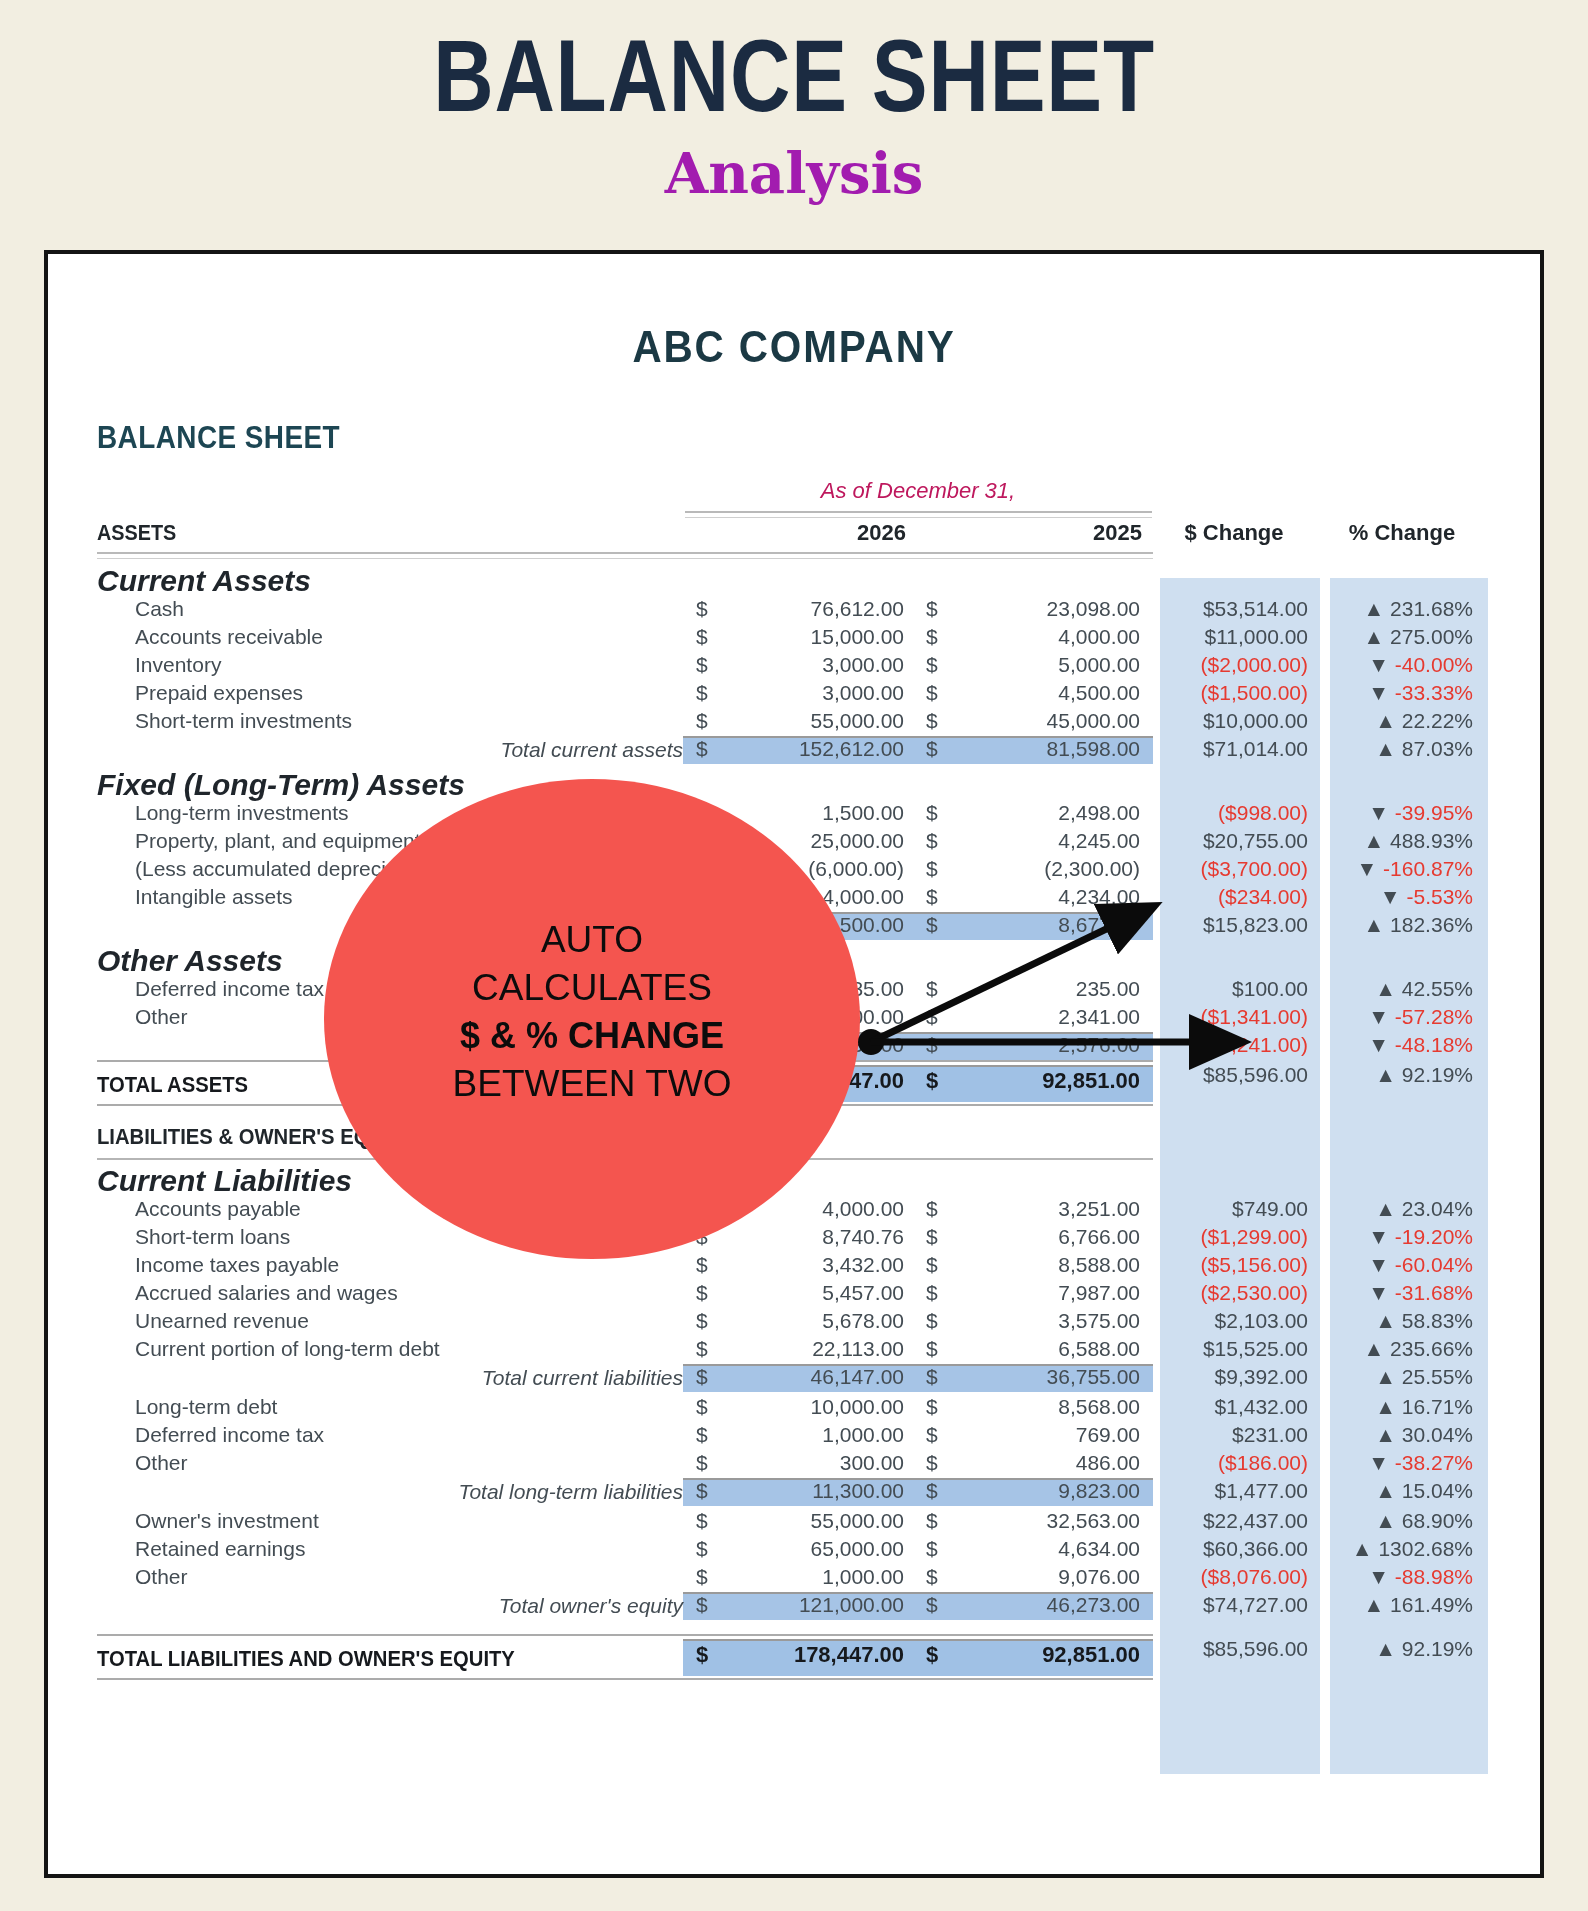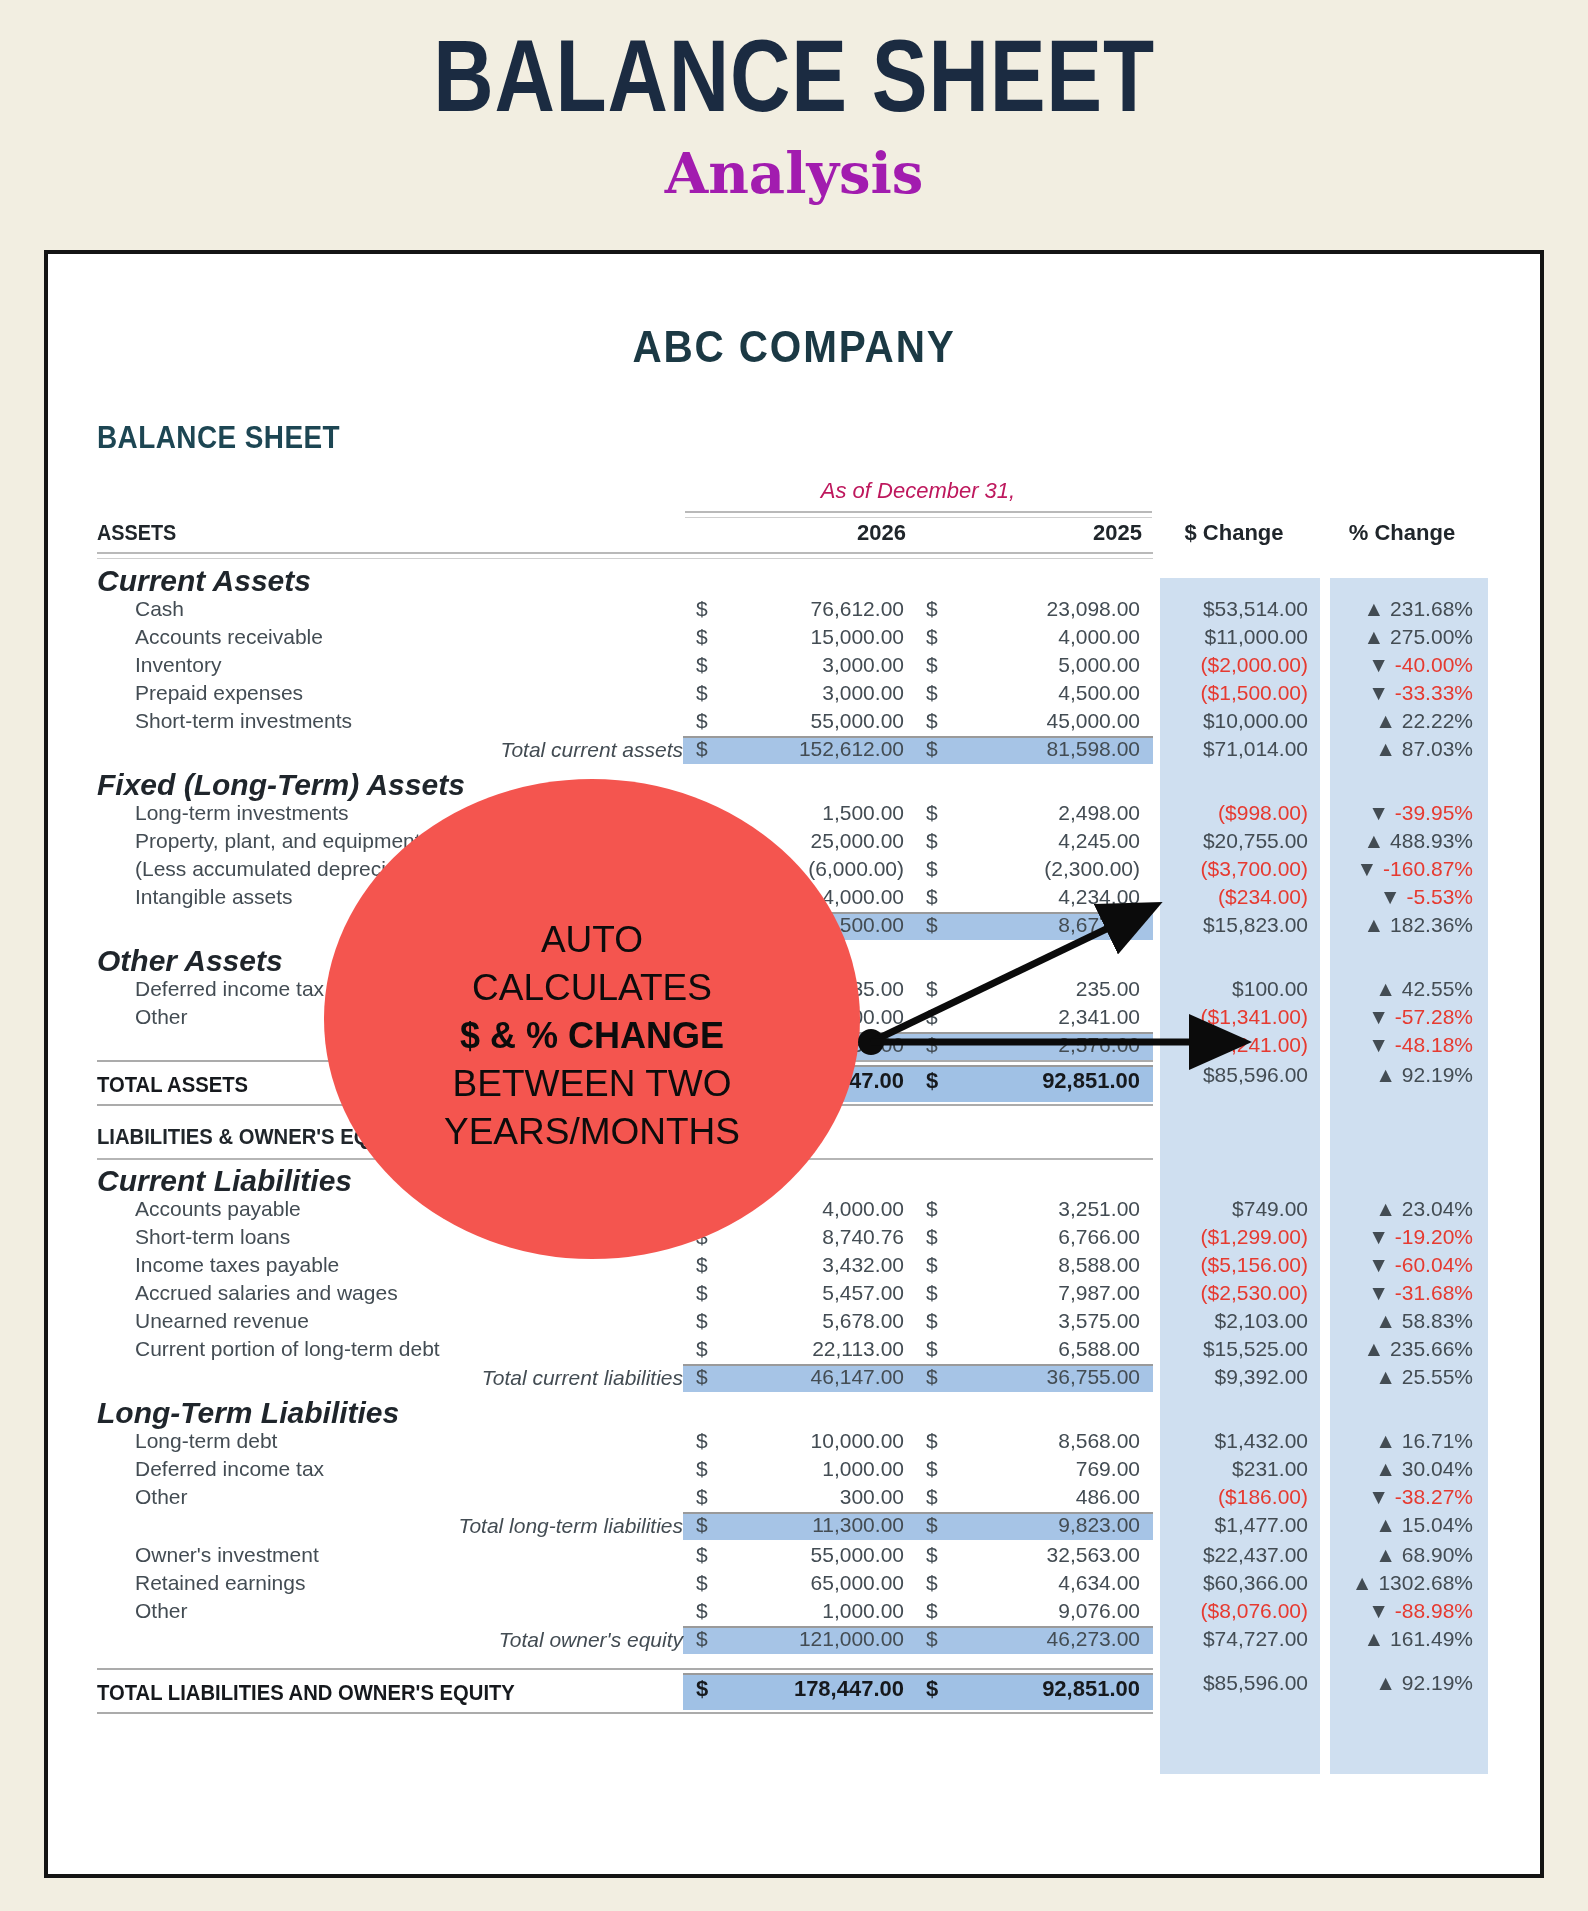--- a/index.html
+++ b/index.html
@@ -414,23 +414,20 @@
           <em>$</em>
           <b>46,147.00</b>
         </span>
         <span class="c25">
           <em>$</em>
           <b>36,755.00</b>
         </span>
         <span class="cchg">$9,392.00</span>
         <span class="cpct pos"><span class="tri">▲</span> 25.55%</span>
       </div>
-      <div class="row r-section">
-        <span class="c-label">Long-Term Liabilities</span>
-      </div>
       <div class="row r-item">
         <span class="c-label">Long-term debt</span>
         <span class="c26">
           <em>$</em>
           <b>10,000.00</b>
         </span>
         <span class="c25">
           <em>$</em>
           <b>8,568.00</b>
         </span>
@@ -556,14 +553,13 @@
   <ellipse cx="592" cy="1019" rx="268" ry="240" fill="#f4554f"></ellipse>
   <circle cx="871" cy="1042" r="13" fill="#0b0b0b"></circle>
   <line x1="871" y1="1042" x2="1150" y2="908" stroke="#0b0b0b" stroke-width="7" marker-end="url(#ah)"></line>
   <line x1="871" y1="1042" x2="1238" y2="1042" stroke="#0b0b0b" stroke-width="7" marker-end="url(#ah)"></line>
 </svg>
 <div class="circle-text">
   <div>AUTO</div>
   <div>CALCULATES</div>
   <div class="b">$ &amp; % CHANGE</div>
   <div>BETWEEN TWO</div>
-  <div>YEARS/MONTHS</div>
 </div>
 
 </body></html>

